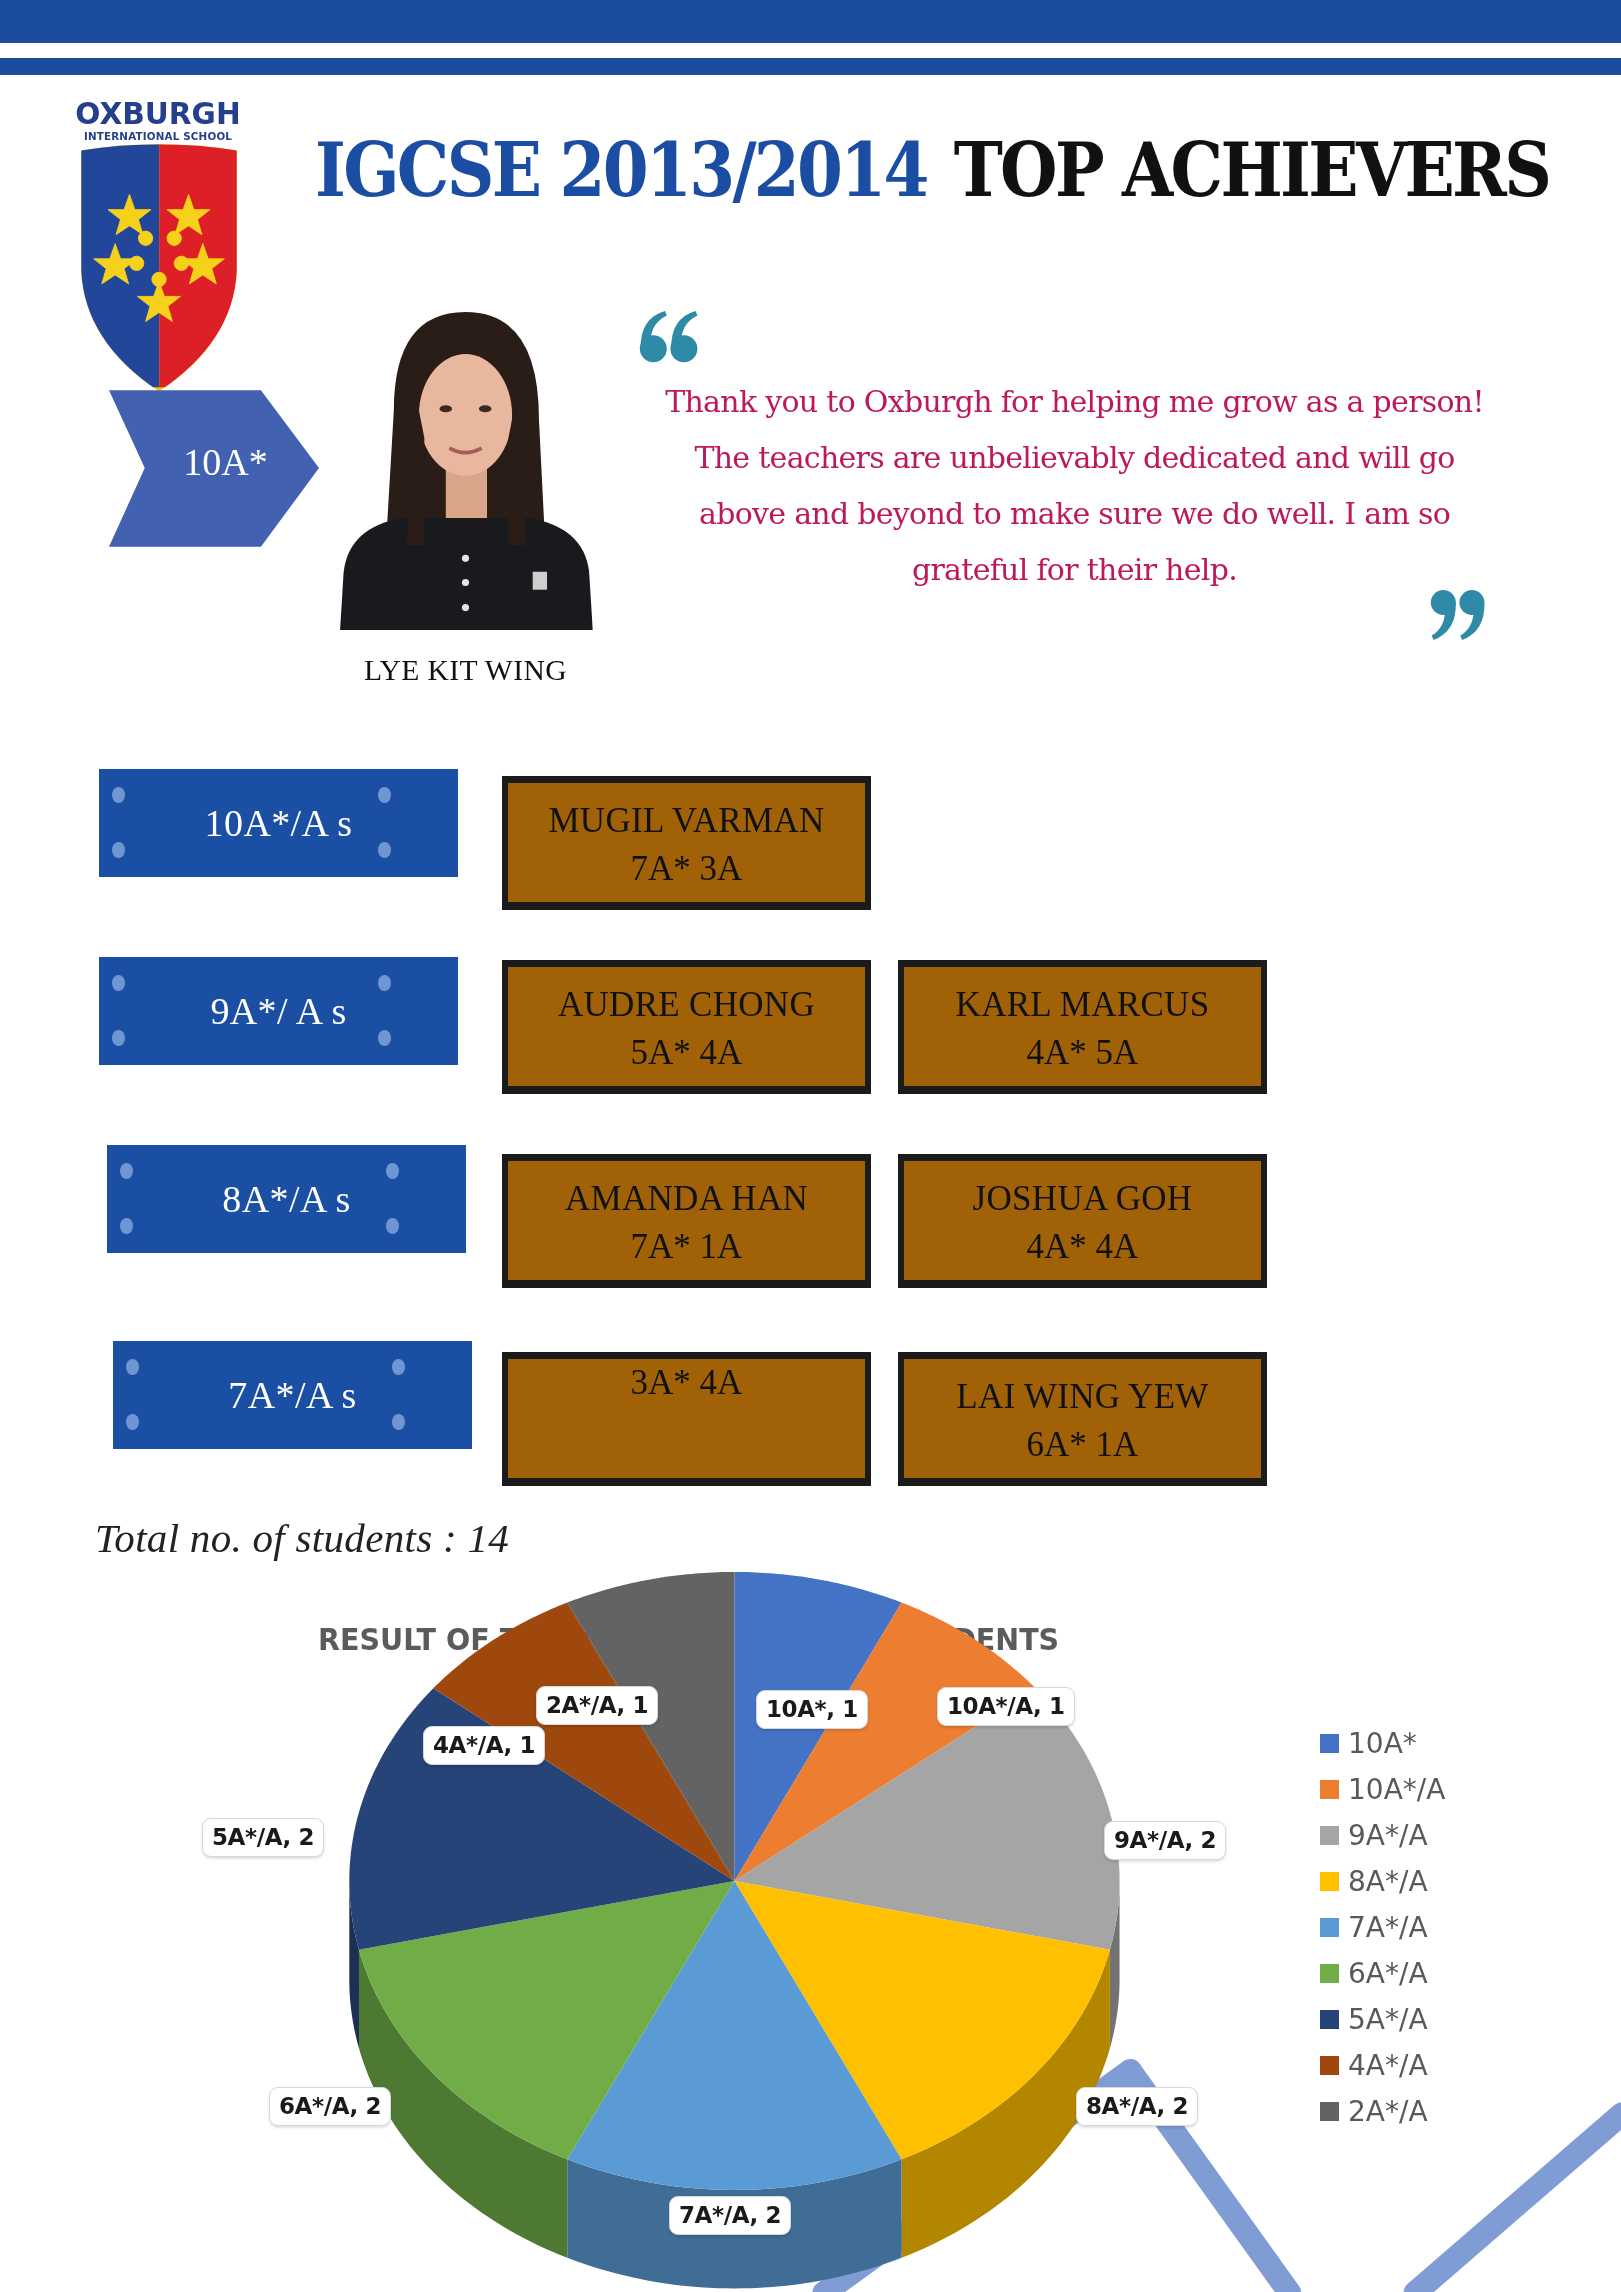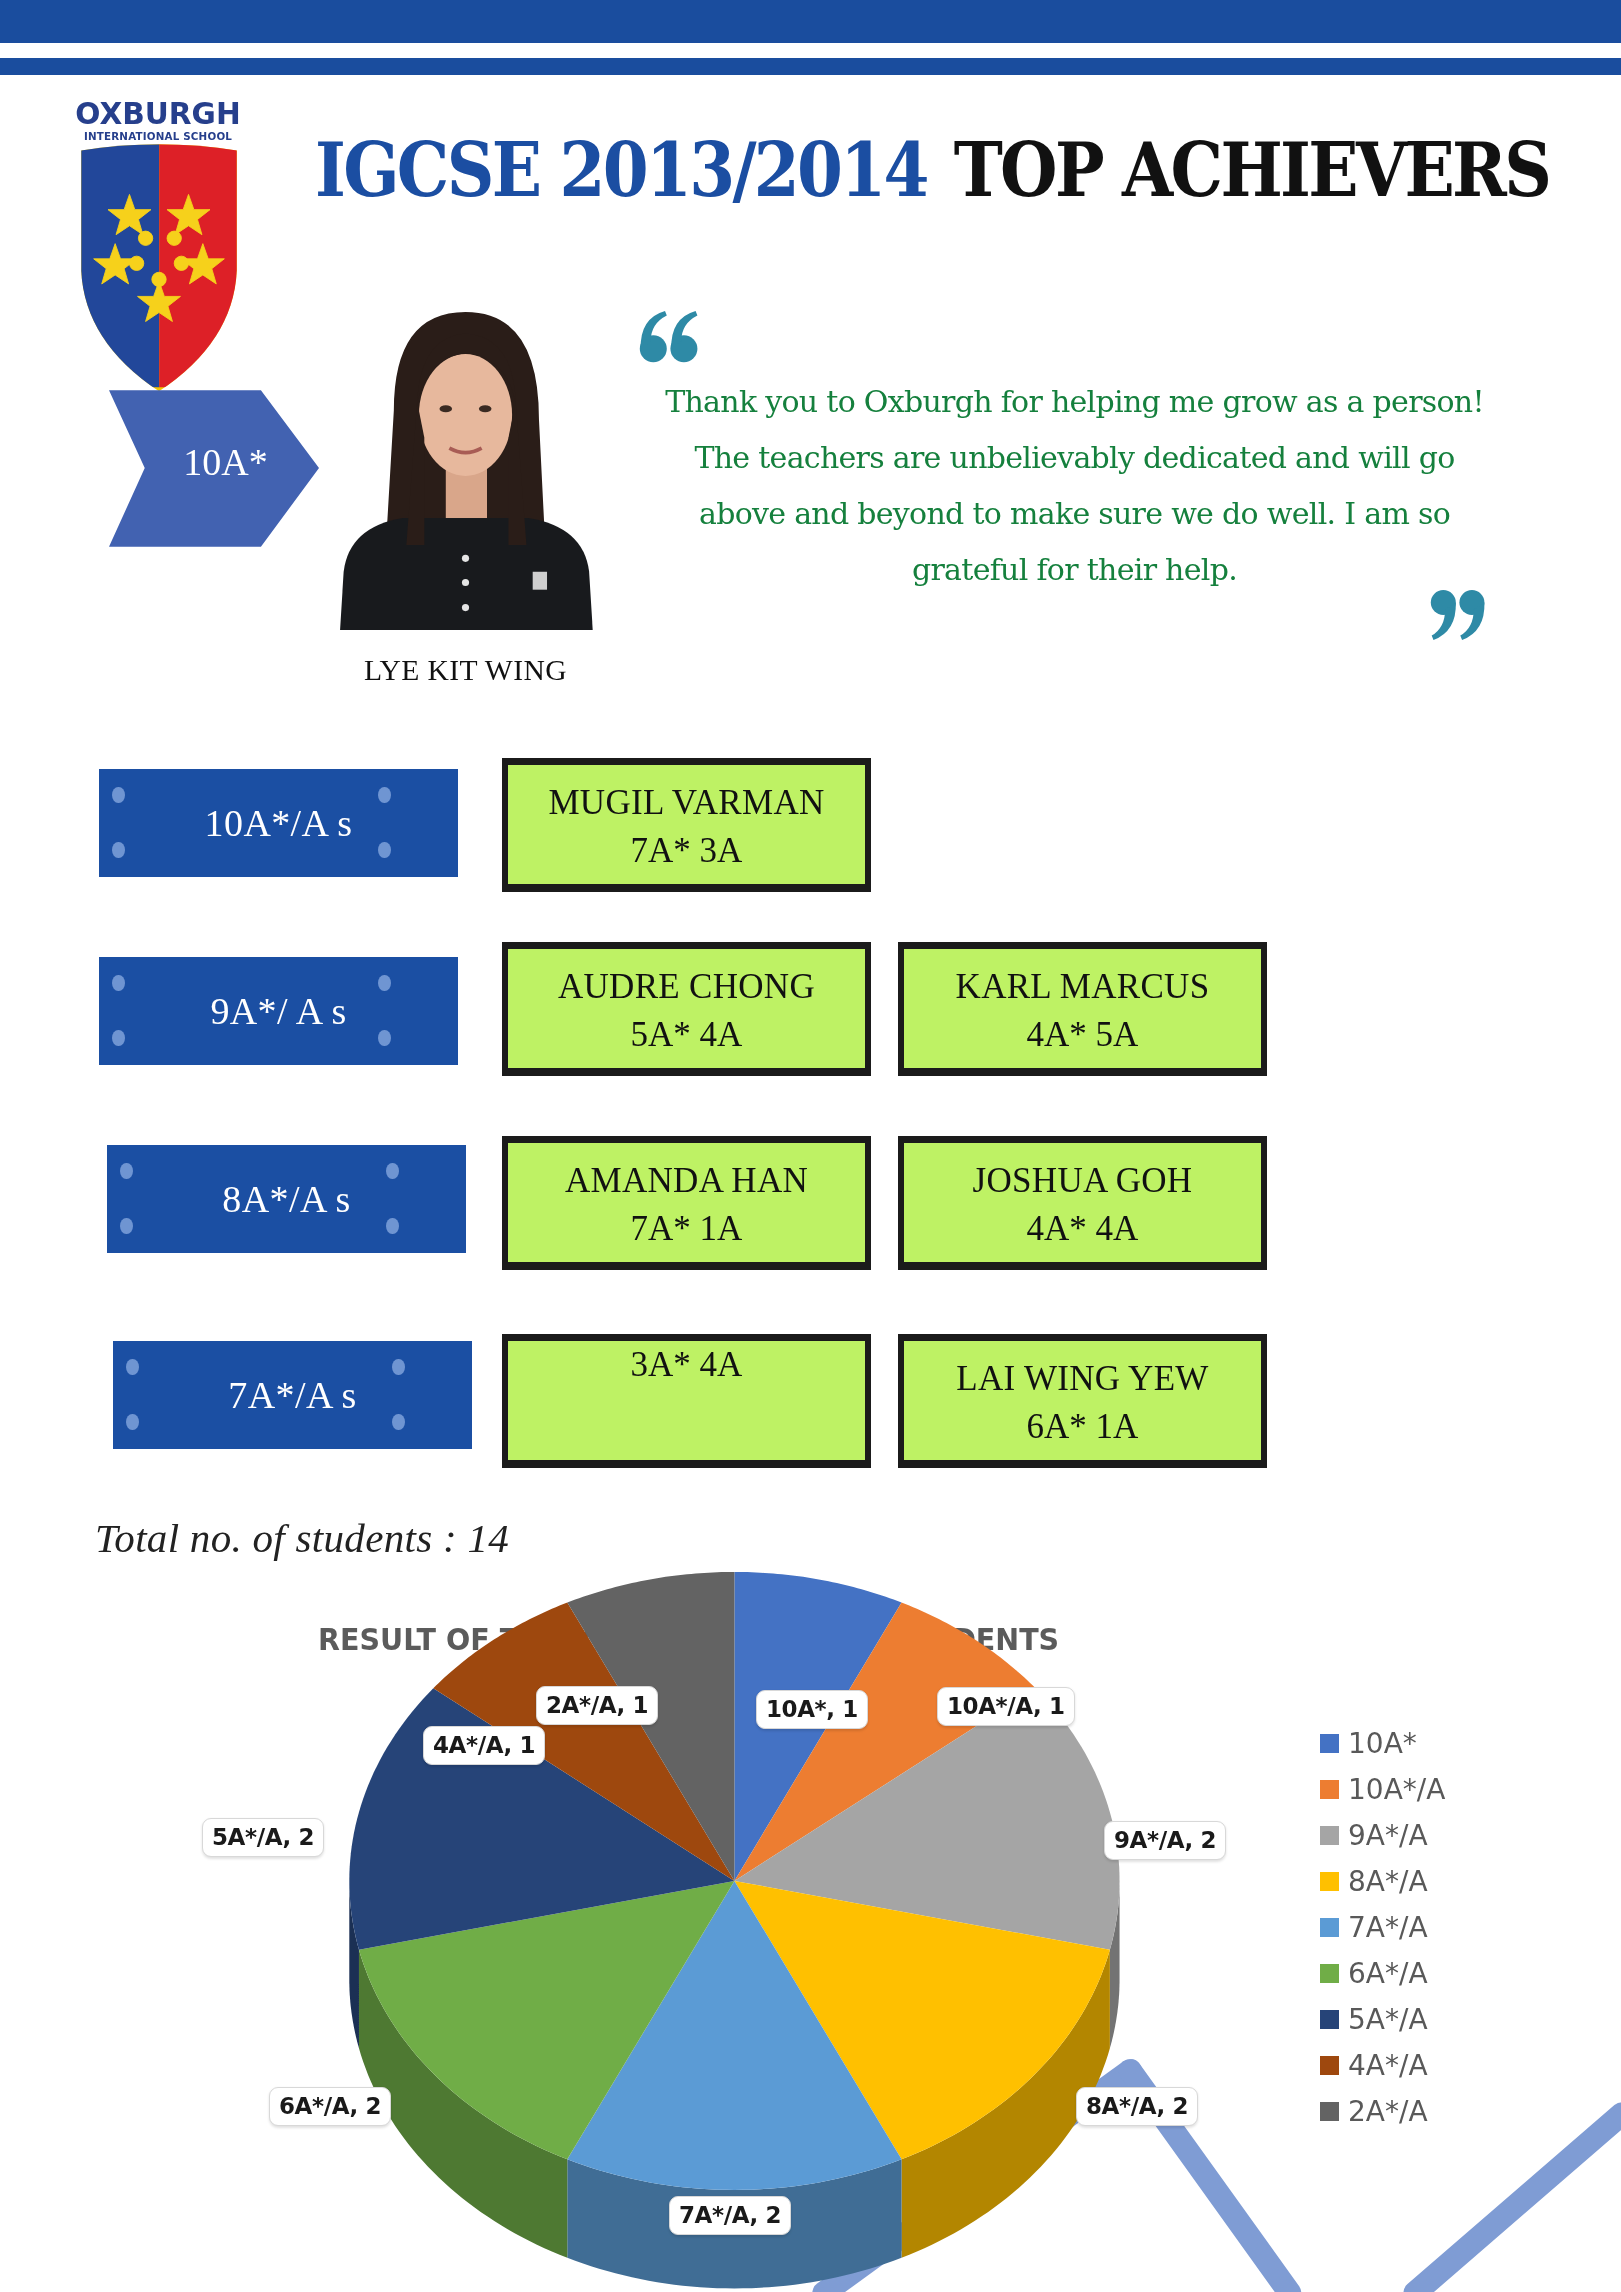--- a/index.html
+++ b/index.html
@@ -25,27 +25,27 @@
   .chevron svg { position: absolute; left: 0; top: 0; }
   .chevron-label { position: absolute; left: 63px; top: 50px; width: 107px; text-align: center; color: #fff; font-size: 38px; line-height: 45px; }
 
   
   .photo { position: absolute; left: 331px; top: 303px; width: 269px; height: 327px; overflow: hidden; background: #fff; }
   .photo-name { position: absolute; left: 322px; top: 654px; width: 287px; text-align: center; font-size: 29.6px; letter-spacing: 0.4px; }
 
   
   .quote-open { position: absolute; left: 638px; top: 309px; width: 63px; height: 56px; }
   .quote-close { position: absolute; left: 1429px; top: 588px; width: 59px; height: 54px; }
-  .quote-text { position: absolute; left: 658px; top: 374px; width: 833px; text-align: center; font-family: "DejaVu Serif", serif; font-size: 30px; line-height: 56px; color: #15803d; letter-spacing: -0.7px; }
+  .quote-text { position: absolute; left: 658px; top: 374px; width: 833px; text-align: center; font-family: "DejaVu Serif", serif; font-size: 30px; line-height: 56px; color: #be185d; letter-spacing: -0.7px; }
 
   
   .cat-badge { position: absolute; width: 359px; height: 108px; background: #1b4fa3; color: #fff; }
   .cat-badge .dot { position: absolute; width: 12.5px; height: 16px; border-radius: 50%; background: #6f95d2; }
   .cat-badge .cat-label { position: absolute; left: 0; top: 0; width: 100%; height: 100%; display: flex; align-items: center; justify-content: center; font-size: 38px; letter-spacing: 0.4px; }
-  .name-box { position: absolute; width: 369px; height: 134px; border: 6.3px solid #1b1b1b; border-top-width: 7.2px; border-bottom-width: 8px; background: #bef264; text-align: center; }
+  .name-box { position: absolute; width: 369px; height: 134px; border: 6.3px solid #1b1b1b; border-top-width: 7.2px; border-bottom-width: 8px; background: #a16207; text-align: center; margin-top: 18px; }
   .name-box .nm { display: block; margin-top: 14.3px; font-size: 35px; line-height: 48px; letter-spacing: 0.3px; }
   .name-box .gr { display: block; font-size: 35px; line-height: 48px; }
 
   .total { position: absolute; left: 95px; top: 1514px; font-style: italic; font-size: 41px; letter-spacing: 0.3px; color: #222; }
 
   
   .chart-title { position: absolute; left: 318px; top: 1621px; font-family: "DejaVu Sans", sans-serif; font-weight: bold; font-size: 31px; color: #5b5b5b; letter-spacing: 0px; white-space: nowrap; transform: scaleX(0.92); transform-origin: left top; }
   .pie { position: absolute; left: 0; top: 0; width: 1622px; height: 2293px; pointer-events: none; }
   .dlabel { position: absolute; background: #fff; border: 1.3px solid #d8d8d8; border-radius: 9px; box-shadow: 0 1.8px 2.7px rgba(0,0,0,0.12); font-family: "DejaVu Sans", sans-serif; font-size: 23px; color: #1a1a1a; padding: 5.4px 9px; white-space: nowrap; letter-spacing: -0.4px; font-weight: bold; }
 

